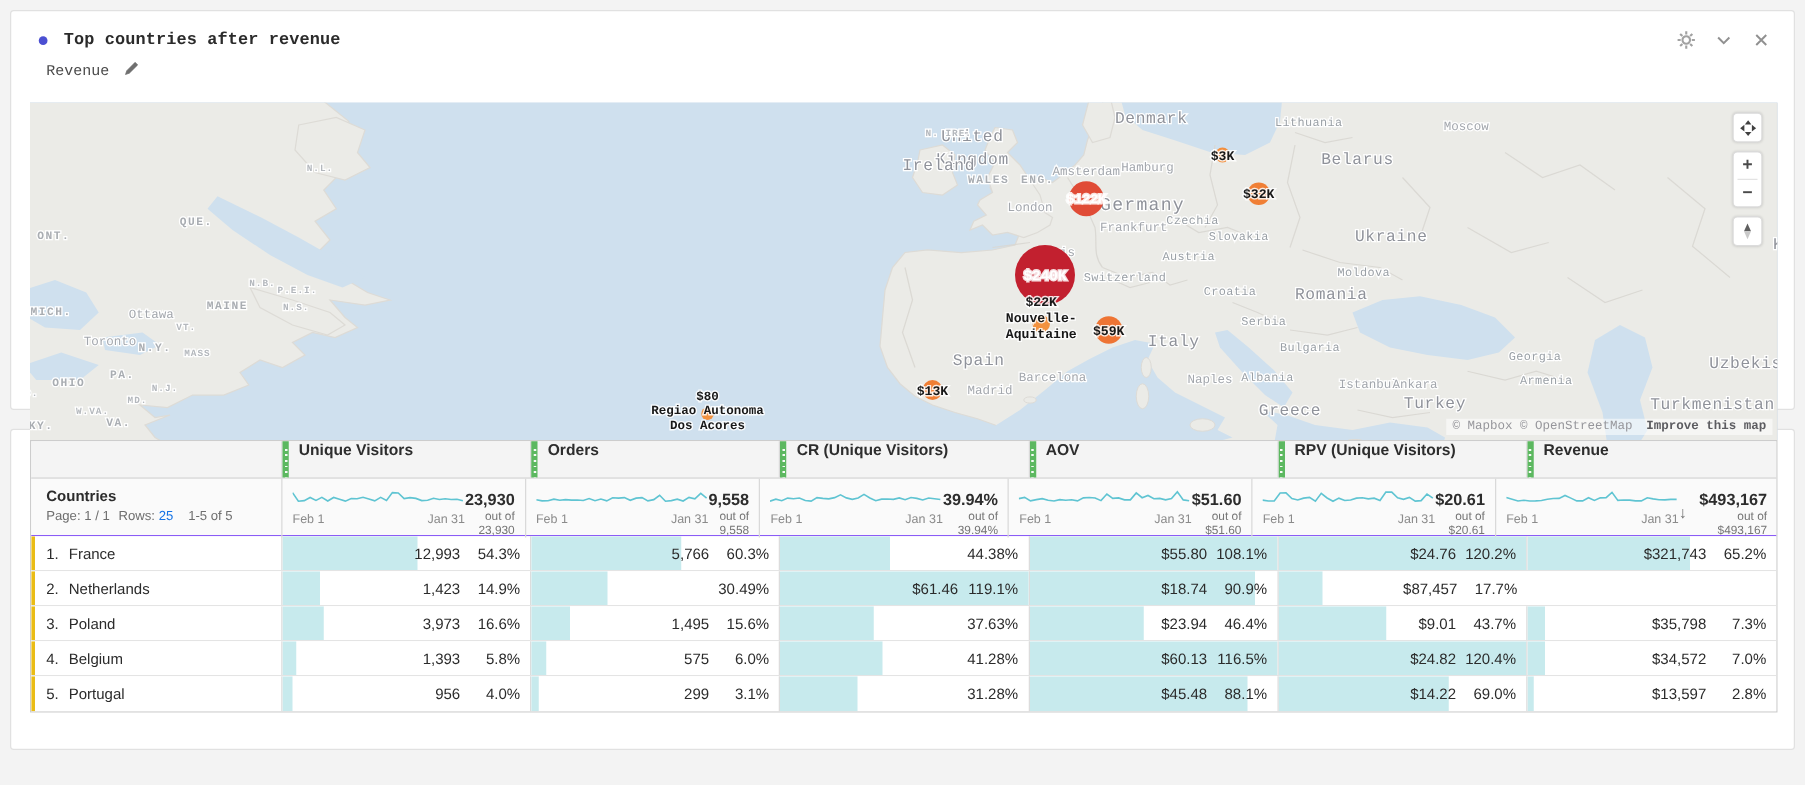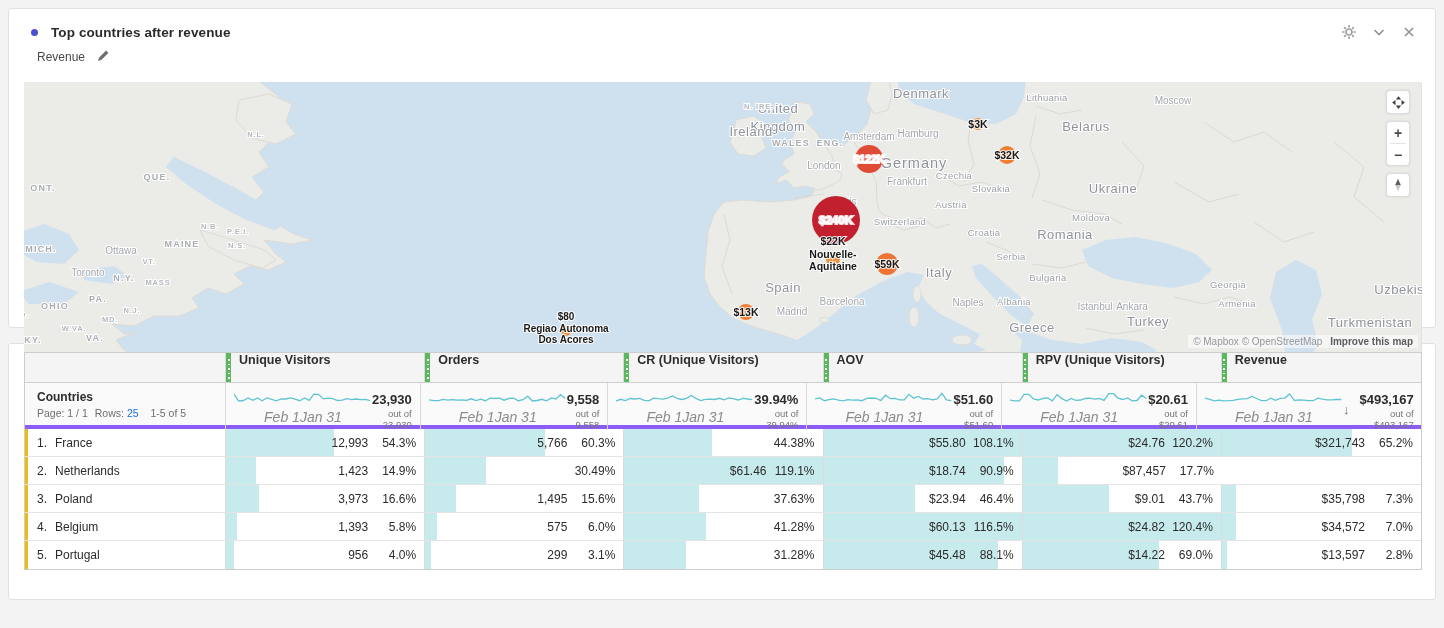--- a/index.html
+++ b/index.html
@@ -1,18 +1,18 @@
 <!DOCTYPE html>
 <html><head>
 <meta charset="utf-8">
 <style>
   * { box-sizing: border-box; margin: 0; padding: 0; }
   html,body { width:1444px; height:628px; background:#f3f3f3; font-family:"Liberation Sans", sans-serif; overflow:hidden; }
   .panel { background:#fff; border:1px solid #e1e1e1; border-radius:3px; margin:0 8px; }
-  #map-panel { margin-top:8px; height:320px; }
+  #map-panel { margin-top:8px; height:320px;font-family:Liberation Mono, monospace; }
   #table-panel { margin-top:15px; height:257px; }
   .panel-head { display:flex; align-items:center; padding:14px 16px 0 22px; height:32px; }
   .dot { width:7px; height:7px; border-radius:50%; margin-right:13px; flex:none; }
   .panel-title { font-size:13.5px; font-weight:700; color:#2b2b2b; letter-spacing:.1px; }
   .head-icons { margin-left:auto; display:flex; align-items:center; gap:10px; }
   .hicon { width:20px; height:20px; display:flex; align-items:center; justify-content:center; cursor:pointer; }
   .subhead { display:flex; align-items:center; padding:8px 0 0 28px; height:24px; }
   .seg-label { font-size:12px; color:#4a4a4a; margin-right:12px; }
   
   .map-wrap { position:relative; margin:17px 15px 0 15px; width:1398px; height:270px; overflow:hidden; background:#cfe0ee;padding-left:31px; }
@@ -36,24 +36,24 @@
   
   .table { margin:8px 15px 0 15px; width:1398px; border:1px solid #cdcdcd; background:#fff; }
   .tgrid { display:grid; grid-template-columns:201px repeat(6, 1fr); }
   .mh-row { background:#f4f4f4; border-bottom:1px solid #cfcfcf; height:30px; }
   .mh-cell { position:relative; border-right:1px solid #d9d9d9; display:flex; align-items:flex-start; }
   .mh-cell:last-child, .ms-cell:last-child, .dc:last-child { border-right:none; }
   .mh-strip { position:absolute; left:0; top:0; bottom:0; width:5px; background:#5cb860;
               background-image:repeating-linear-gradient(180deg, rgba(255,255,255,.95) 0 1.5px, transparent 1.5px 4.5px);
               background-size:2px 100%; background-position:1.5px 6px; background-repeat:no-repeat; }
   .mh-label { padding-left:13px; font-size:12.5px; font-weight:700; color:#2d2d2d; }
-  .ms-row { background:#fafafa; border-bottom:4px solid #8b5cf6; height:46px; }
+  .ms-row { background:#fafafa; border-bottom:1px solid #8b5cf6; height:46px; }
   .ms-cell { border-right:1px solid #d9d9d9; display:flex; align-items:flex-start; padding:6px 8px 0 8px; }
   .spark-block { width:138px; }
-  .spark-dates { display:flex; justify-content:center; font-size:14px; color:#8b8b8b; margin-top:-1px;font-style:italic; }
+  .spark-dates { display:flex; justify-content:space-between; font-size:10px; color:#8b8b8b; margin-top:-1px; }
   .totals { margin-left:auto; text-align:right; padding-top:3px; }
   .tot { font-size:13px; font-weight:700; color:#2c2c2c; }
   .outof { font-size:9.5px; color:#757575; margin-top:1px; }
   .sort-arrow { margin-left:auto; margin-right:10px; align-self:center; font-size:13px; color:#6e6e6e; cursor:pointer; }
   .sort-arrow + .totals { margin-left:0; }
   .dim-cell { border-right:1px solid #d9d9d9; padding:7px 10px 0 12px; }
   .dim-title { font-size:12px; font-weight:700; color:#2c2c2c; }
   .dim-meta { font-size:10.5px; color:#6e6e6e; margin-top:3px; }
   .dim-meta .rows-val { color:#1473e6; margin:10px 3px; cursor:pointer; }
   .dim-meta .range { margin-left:6px; }

